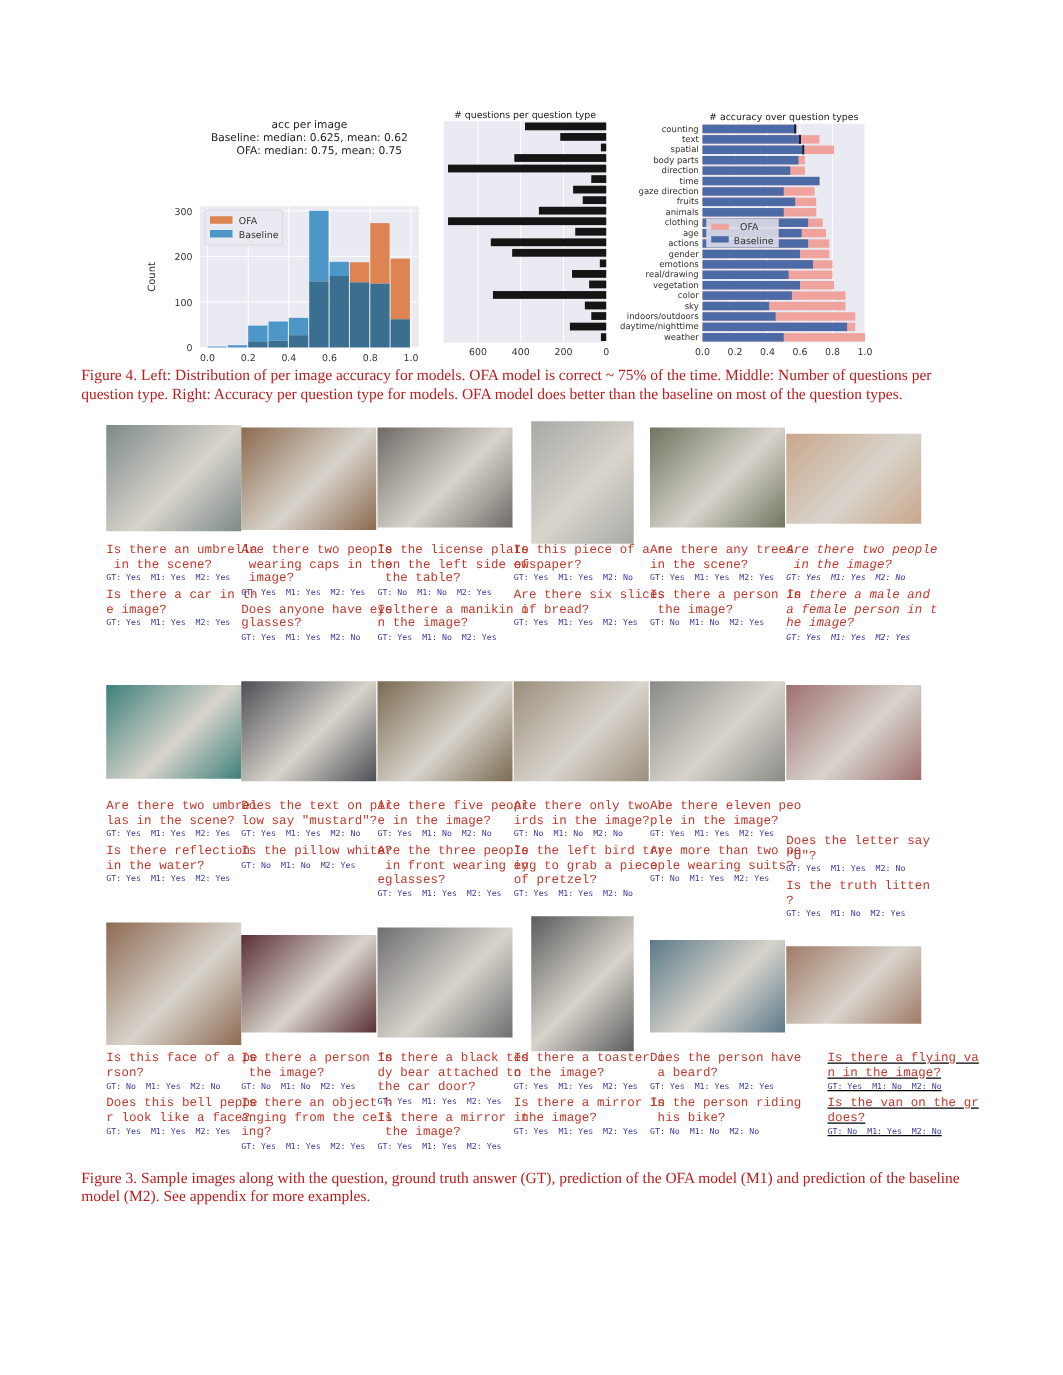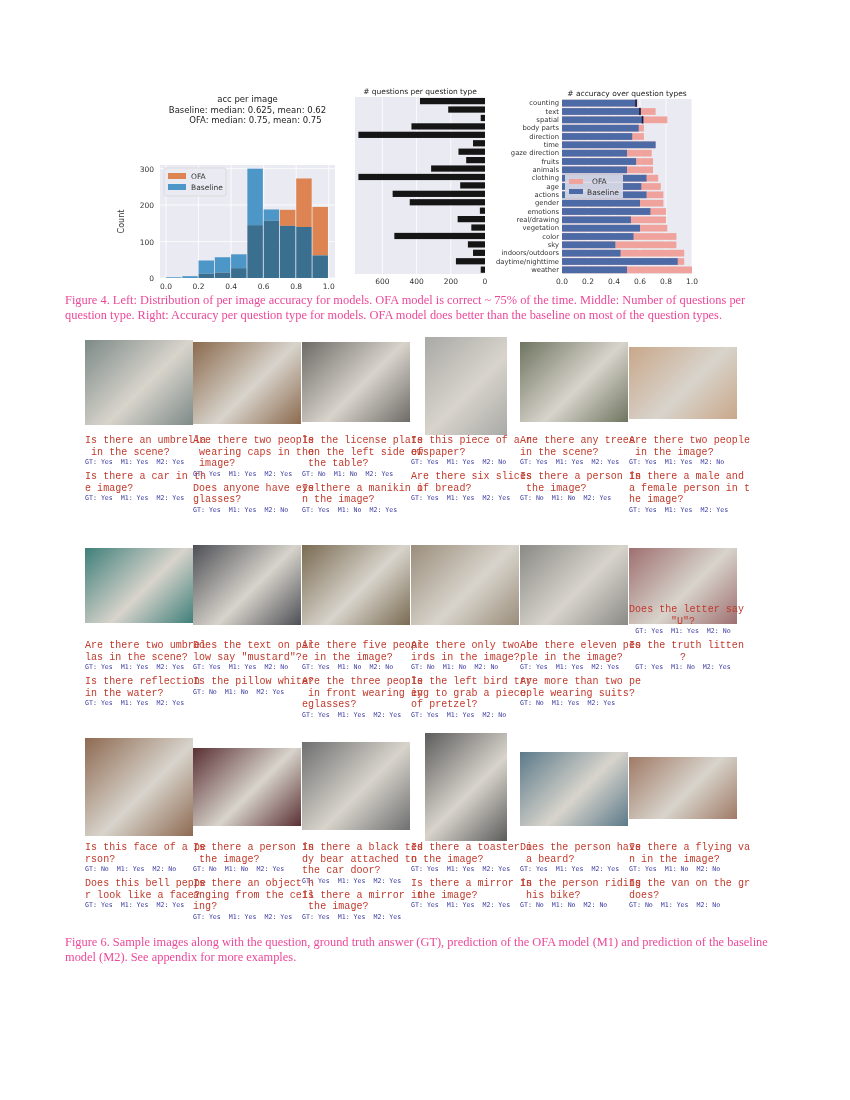--- a/index.html
+++ b/index.html
@@ -1,19 +1,19 @@
 <!DOCTYPE html>
 <html><head>
 <meta charset="utf-8">
 <style>
   html, body { margin: 0; padding: 0; background: #ffffff; }
   body { width: 850px; height: 1100px; position: relative; overflow: hidden; font-family: "Liberation Serif", serif; }
   .abs { position: absolute; }
   .chart-svg text { font-family: "DejaVu Sans", sans-serif; }
-  .caption { font-family: "Liberation Serif", serif; font-size: 12.4px; line-height: 15px; color: #ec4899; }
+  .caption { font-family: "Liberation Serif", serif; font-size: 12.4px; line-height: 15px; color: #b91c1c; }
   .thumb { position: absolute; overflow: hidden; }
   .qa { position: absolute; width: 108px; font-family: "Liberation Mono", monospace; }
   .q { color: #c0392b; font-size: 10px; line-height: 11.5px; white-space: pre; letter-spacing: 0.05px; }
   .a { color: #3a3aa0; font-size: 6.6px; line-height: 9px; margin-bottom: 4px; font-family: "DejaVu Sans Mono", monospace; white-space: pre; }
 </style>
 </head>
 <body>
 
 <div class="abs" style="left:100px;top:85px;width:600px;height:205px;">
   <svg class="chart-svg" id="hist" width="240" height="200" style="position:absolute;left:10px;top:5px;">
@@ -236,21 +236,21 @@
     <div class="thumb" style="left: 520px; top: 342px; width: 108px; height: 80px; background: linear-gradient(135deg, rgb(111, 117, 96) 0%, rgb(216, 212, 204) 55%, rgb(111, 117, 96) 100%);"></div>
     <div class="qa" style="left: 520px; top: 435px;">
       <div class="q">Are there any trees
 in the scene?</div>
       <div class="a">GT: Yes  M1: Yes  M2: Yes</div>
       <div class="q">Is there a person in
  the image?</div>
       <div class="a">GT: No  M1: No  M2: Yes</div>
     </div>
     <div class="thumb" style="left: 629px; top: 347px; width: 108px; height: 72px; background: linear-gradient(135deg, rgb(201, 167, 138) 0%, rgb(216, 212, 204) 55%, rgb(201, 167, 138) 100%);"></div>
-    <div class="qa" style="left: 629px; top: 435px;">
+    <div class="qa" style="left: 629px; top: 435px; font-style: italic;">
       <div class="q">Are there two people
  in the image?</div>
       <div class="a">GT: Yes  M1: Yes  M2: No</div>
       <div class="q">Is there a male and
 a female person in t
 he image?</div>
       <div class="a">GT: Yes  M1: Yes  M2: Yes</div>
     </div>
     <div class="thumb" style="left: 85px; top: 548px; width: 108px; height: 75px; background: linear-gradient(135deg, rgb(63, 127, 122) 0%, rgb(216, 212, 204) 55%, rgb(63, 127, 122) 100%);"></div>
     <div class="qa" style="left: 85px; top: 640px;">
@@ -292,21 +292,21 @@
     <div class="thumb" style="left: 520px; top: 545px; width: 108px; height: 80px; background: linear-gradient(135deg, rgb(138, 138, 134) 0%, rgb(216, 212, 204) 55%, rgb(138, 138, 134) 100%);"></div>
     <div class="qa" style="left: 520px; top: 640px;">
       <div class="q">Are there eleven peo
 ple in the image?</div>
       <div class="a">GT: Yes  M1: Yes  M2: Yes</div>
       <div class="q">Are more than two pe
 ople wearing suits?</div>
       <div class="a">GT: No  M1: Yes  M2: Yes</div>
     </div>
     <div class="thumb" style="left: 629px; top: 548px; width: 108px; height: 76px; background: linear-gradient(135deg, rgb(158, 111, 112) 0%, rgb(216, 212, 204) 55%, rgb(158, 111, 112) 100%);"></div>
-    <div class="qa" style="left: 629px; top: 604px; text-align: center;">
+    <div class="qa" style="left: 629px; top: 668px;">
       <div class="q">Does the letter say
 "U"?</div>
       <div class="a">GT: Yes  M1: Yes  M2: No</div>
       <div class="q">Is the truth litten
 ?</div>
       <div class="a">GT: Yes  M1: No  M2: Yes</div>
     </div>
     <div class="thumb" style="left: 85px; top: 738px; width: 108px; height: 98px; background: linear-gradient(135deg, rgb(142, 106, 82) 0%, rgb(216, 212, 204) 55%, rgb(142, 106, 82) 100%);"></div>
     <div class="qa" style="left: 85px; top: 842px;">
       <div class="q">Is this face of a pe
@@ -348,23 +348,23 @@
     <div class="thumb" style="left: 520px; top: 752px; width: 108px; height: 74px; background: linear-gradient(135deg, rgb(92, 122, 138) 0%, rgb(216, 212, 204) 55%, rgb(92, 122, 138) 100%);"></div>
     <div class="qa" style="left: 520px; top: 842px;">
       <div class="q">Does the person have
  a beard?</div>
       <div class="a">GT: Yes  M1: Yes  M2: Yes</div>
       <div class="q">Is the person riding
  his bike?</div>
       <div class="a">GT: No  M1: No  M2: No</div>
     </div>
     <div class="thumb" style="left: 629px; top: 757px; width: 108px; height: 62px; background: linear-gradient(135deg, rgb(160, 122, 102) 0%, rgb(216, 212, 204) 55%, rgb(160, 122, 102) 100%);"></div>
-    <div class="qa" style="left: 629px; top: 842px;">
+    <div class="qa" style="left: 662px; top: 842px; text-decoration: underline;">
       <div class="q">Is there a flying va
 n in the image?</div>
       <div class="a">GT: Yes  M1: No  M2: No</div>
       <div class="q">Is the van on the gr
 does?</div>
       <div class="a">GT: No  M1: Yes  M2: No</div>
     </div>
   </div>
 
-<div class="abs caption" style="left:65px;top:935px;width:720px;">Figure 6. Sample images along with the question, ground truth answer (GT), prediction of the OFA model (M1) and prediction of the baseline model (M2). See appendix for more examples.</div>
+<div class="abs caption" style="left:65px;top:935px;width:720px;">Figure 3. Sample images along with the question, ground truth answer (GT), prediction of the OFA model (M1) and prediction of the baseline model (M2). See appendix for more examples.</div>
 
 </body></html>

